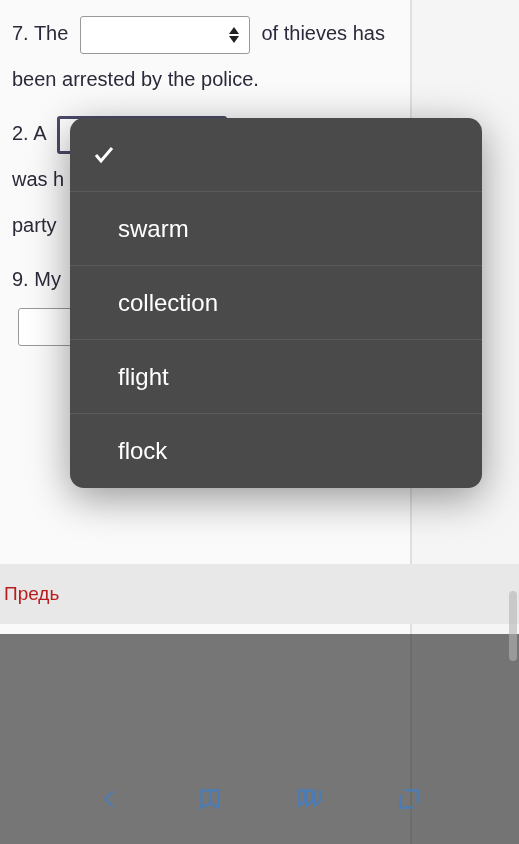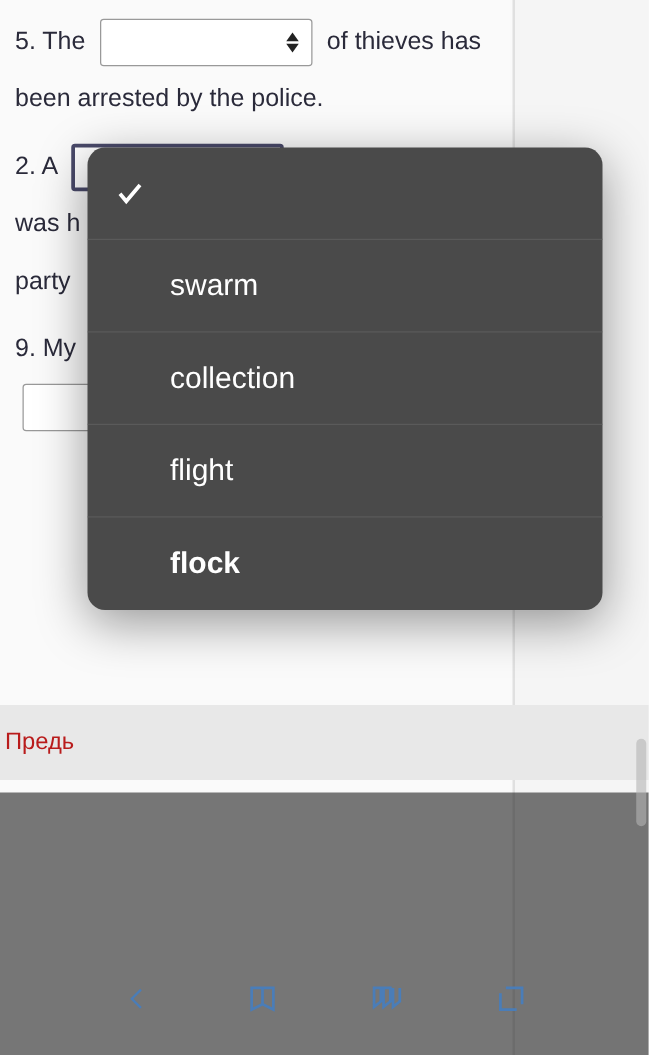--- a/index.html
+++ b/index.html
@@ -114,27 +114,27 @@
       width: 412px;
       background: #4a4a4a;
       border-radius: 14px;
       overflow: hidden;
       box-shadow: 0 10px 40px rgba(0,0,0,0.4);
     }
     .popover-item {
       height: 74px;
       display: flex;
       align-items: center;
-      padding: 0 66px;
+      padding: 0 48px;
       border-bottom: 1px solid #5a5a5a;
       font-size: 24px;
       color: #fff;
       position: relative;
     }
-    .popover-item:last-child { border-bottom: none; font-weight: bold; }
+    .popover-item:last-child { border-bottom: none; }
     .popover-item.checked {
       padding-left: 20px;
     }
     .check-icon {
       width: 28px;
       display: inline-flex;
       align-items: center;
       justify-content: center;
       margin-right: 12px;
     }
@@ -149,21 +149,21 @@
       background: rgba(180,180,180,0.6);
       border-radius: 4px;
     }
   </style>
 </head>
 <body>
 
 <div class="content">
 
   <div class="question">
-    <span class="q-text">5. The</span>
+    <span class="q-text">7. The</span>
     <span class="select-box">
       <span class="select-arrows">
         <span class="tri-up"></span>
         <span class="tri-down"></span>
       </span>
     </span>
     <span class="q-text">of thieves has been arrested by the police.</span>
   </div>
 
   <div class="question">

